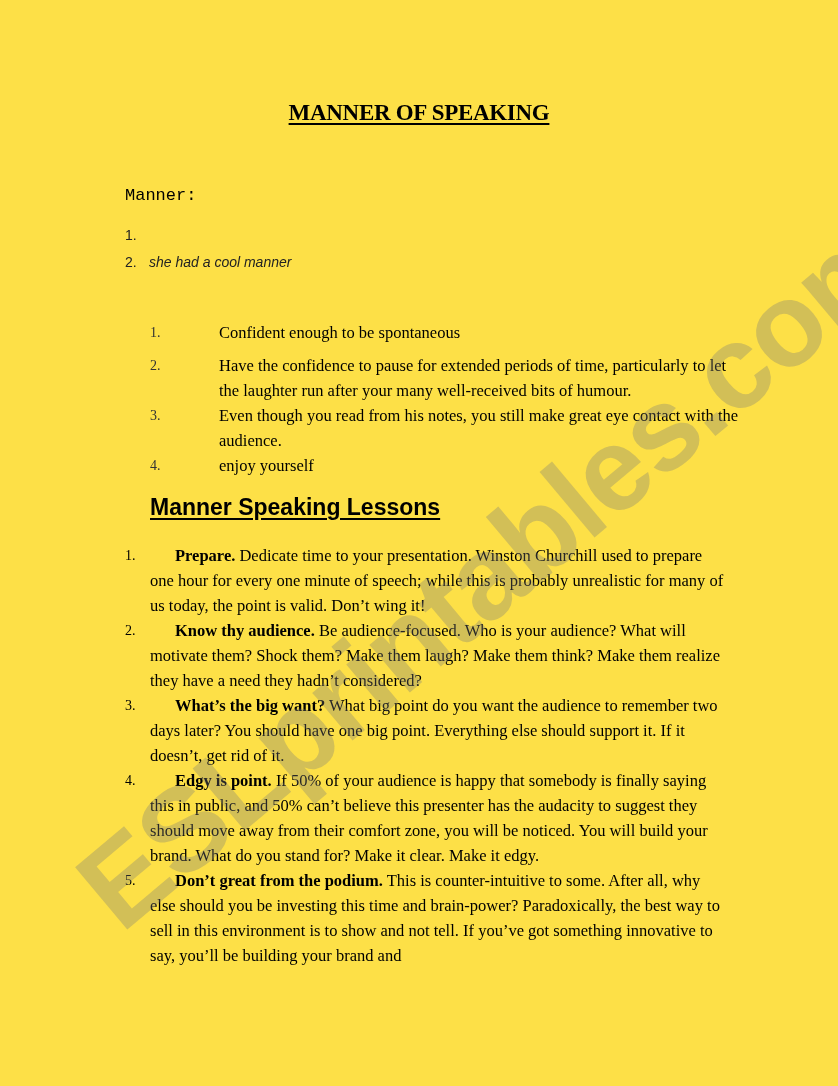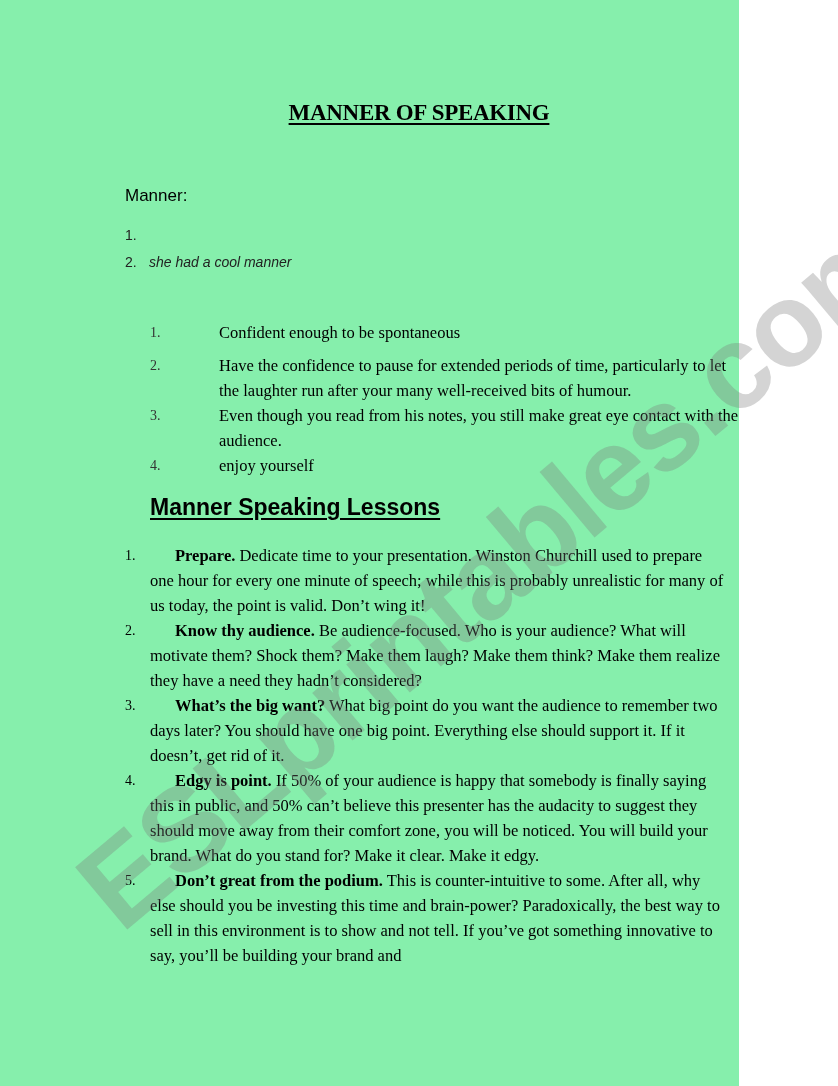--- a/index.html
+++ b/index.html
@@ -1,25 +1,25 @@
 <!DOCTYPE html>
 <html><head>
   <meta charset="utf-8">
   <style>
     html, body { margin: 0; padding: 0; background: #ffffff; }
     body { width: 838px; height: 1086px; position: relative; overflow: hidden; color: #000; }
-    .page { position: absolute; left: 0; top: 0; width: 739px; height: 1086px; background: #86efac; }
+    .page { position: absolute; left: 0; top: 0; width: 838px; height: 1086px; background: #fde047; }
     .title {
       position: absolute; left: 0; width: 838px; top: 100px; text-align: center;
       font-family: "Liberation Serif", serif; font-weight: bold; font-size: 23px;
       text-decoration: underline; text-underline-offset: 3px; letter-spacing: -0.3px;
     }
     .manner-label {
       position: absolute; left: 125px; top: 186px;
-      font-family: Liberation Sans, sans-serif; font-size: 17px;
+      font-family: Liberation Mono, monospace; font-size: 17px;
     }
     .def-list {
       position: absolute; left: 125px; top: 225px; margin: 0; padding: 0; list-style: none;
       font-family: "Liberation Sans", sans-serif; font-size: 14px; color: #222;
     }
     .def-list li { height: 27px; line-height: 20px; display: flex; }
     .def-list .num { width: 24px; }
     .def-list .ex { font-style: italic; text-align: center; }
     .qual-list {
       position: absolute; left: 150px; top: 320px; width: 590px; margin: 0; padding: 0; list-style: none;

